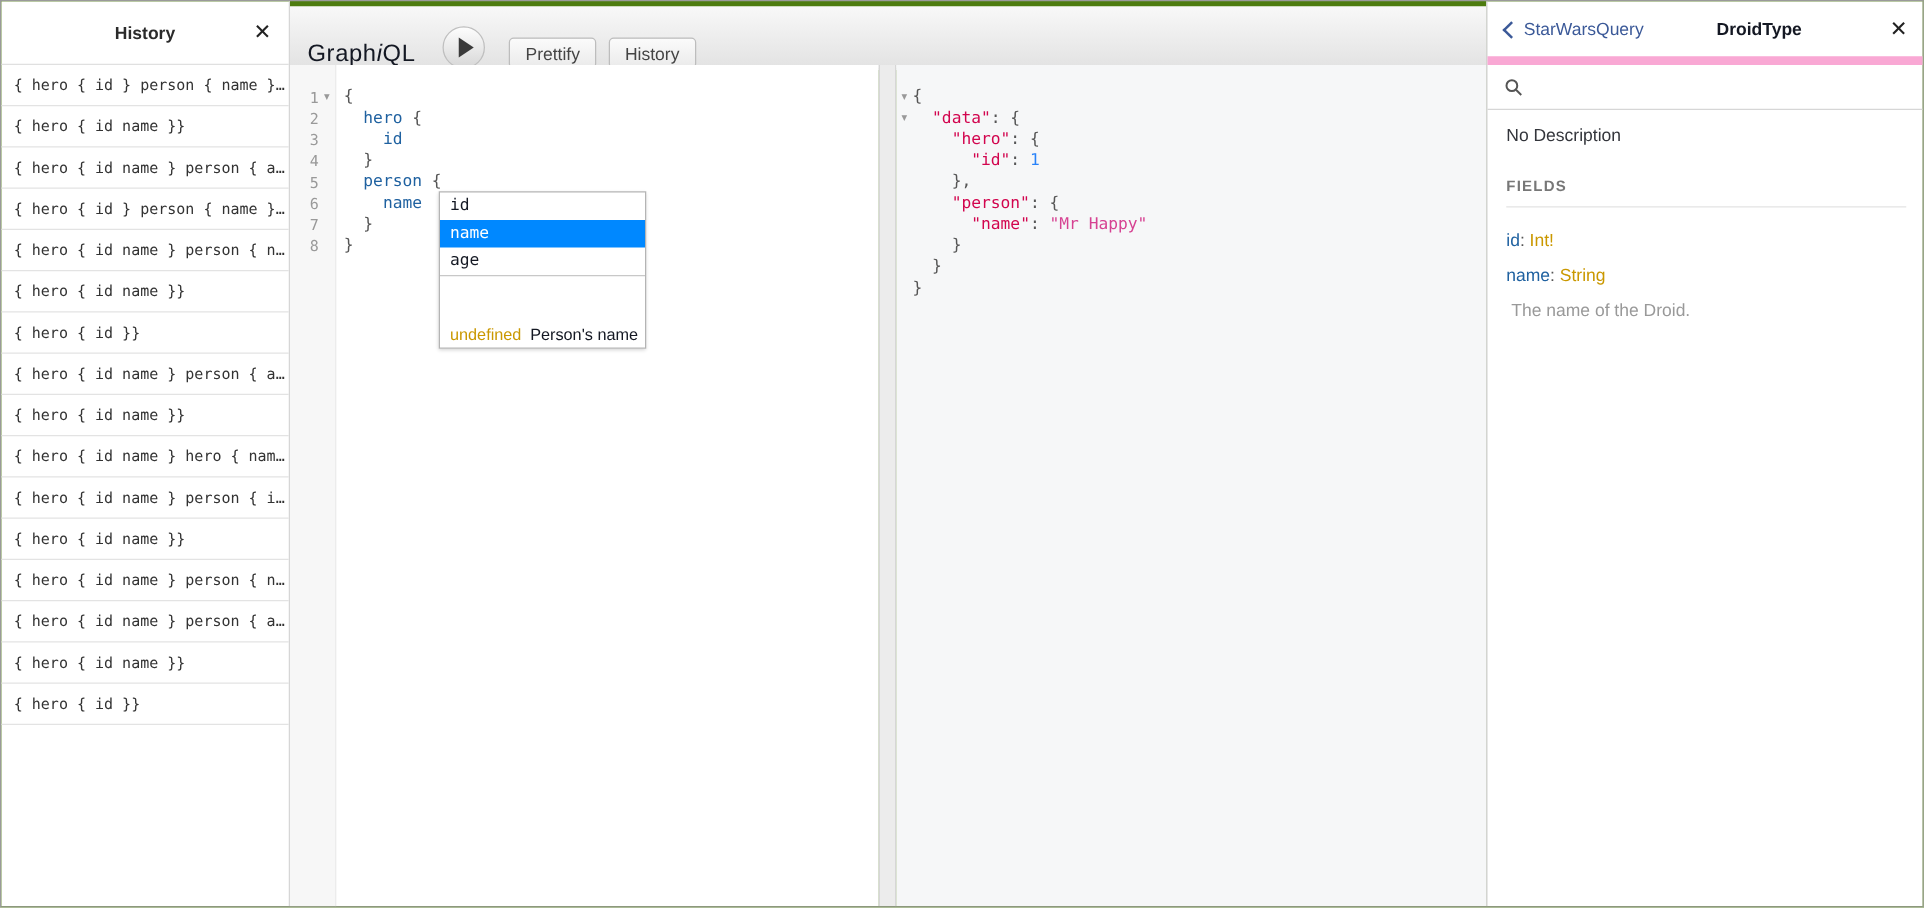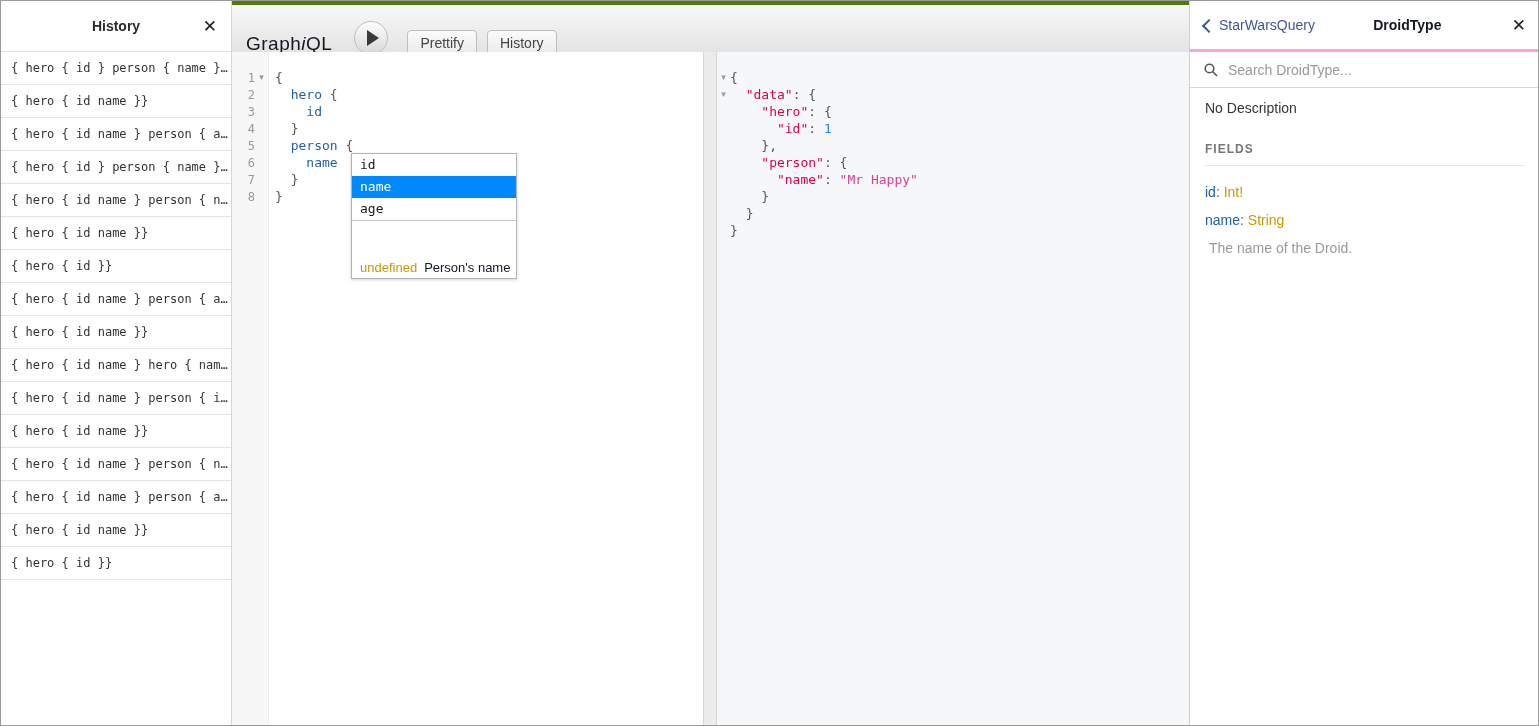--- a/index.html
+++ b/index.html
@@ -43,21 +43,21 @@
   .hint-type{color:var(--atom);margin-top:36px;}
   .hint-desc{color:#141823;}
   
   .drag-bar{position:absolute;left:702px;top:51px;bottom:0;width:14px;box-sizing:border-box;background:#ececec;border-left:1px solid #d6d6d6;border-right:1px solid #d6d6d6;cursor:col-resize;}
   .result-pane{position:absolute;left:716px;top:51px;bottom:0;width:472px;background:#f6f7f8;display:flex;}
   .result-fold{width:13px;flex:none;padding-top:17px;}
   .result-fold .fold-row{height:17px;text-align:center;font-size:9px;color:#999;line-height:17px;}
   .result-code{flex:1;padding-top:17px;}
   
   .doc-panel{position:absolute;left:1188px;top:0;bottom:0;width:351px;box-sizing:border-box;background:#fff;border-left:1px solid #d0d0d0;}
-  .doc-header{height:51px;box-sizing:border-box;border-bottom:3px solid #f9a8d4;display:flex;align-items:center;padding:0 14px;}
+  .doc-header{height:51px;box-sizing:border-box;border-bottom:7px solid #f9a8d4;display:flex;align-items:center;padding:0 14px;}
   .doc-back{display:flex;align-items:center;gap:5px;color:var(--link);font-size:14px;text-decoration:none;cursor:pointer;white-space:nowrap;}
   .chevron{display:inline-block;width:8px;height:8px;border-left:2px solid var(--link);border-bottom:2px solid var(--link);transform:rotate(45deg);margin-top:1px;}
   .doc-title{flex:1;text-align:center;font-size:14px;font-weight:bold;color:#141823;padding-right:8px;}
   .doc-header .panel-close{position:static;transform:none;margin-left:4px;}
   .doc-search{height:36px;box-sizing:border-box;border-bottom:1px solid #d6d6d6;display:flex;align-items:center;padding:0 14px;gap:8px;}
   .doc-search svg{flex:none;}
   .doc-search input{border:none;outline:none;flex:1;font-size:14px;color:#333;font-family:"Liberation Sans",sans-serif;background:transparent;}
   .doc-search input::placeholder{color:#999;}
   .doc-content{padding:12px 15px;}
   .no-desc{font-size:14px;color:#33353b;margin-bottom:26px;}
@@ -202,21 +202,20 @@
         <span>StarWarsQuery</span>
       </a>
       <span class="doc-title">DroidType</span>
       <button class="panel-close">✕</button>
     </div>
     <div class="doc-search">
       <svg width="14" height="14" viewBox="0 0 14 14">
         <circle cx="5.5" cy="5.5" r="4.3" fill="none" stroke="#555" stroke-width="1.6"></circle>
         <line x1="8.8" y1="8.8" x2="13" y2="13" stroke="#555" stroke-width="1.6"></line>
       </svg>
-      <input type="text" placeholder="Search DroidType..." style="">
     </div>
     <div class="doc-content">
       <div class="no-desc">No Description</div>
       <div class="fields-header">FIELDS</div>
       <div class="fields-list">
           <div class="doc-field"><span class="field-name">id</span><span class="colon">: </span><span class="type-name">Int!</span></div>
           <div class="doc-field"><span class="field-name">name</span><span class="colon">: </span><span class="type-name">String</span></div>
           <div class="field-desc">The name of the Droid.</div>
         </div>
     </div>

